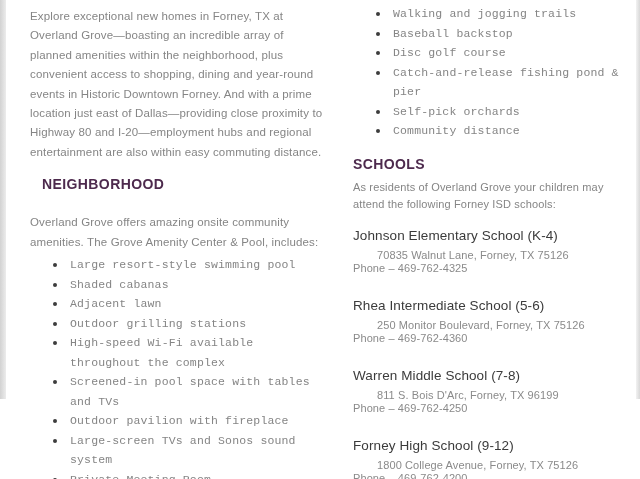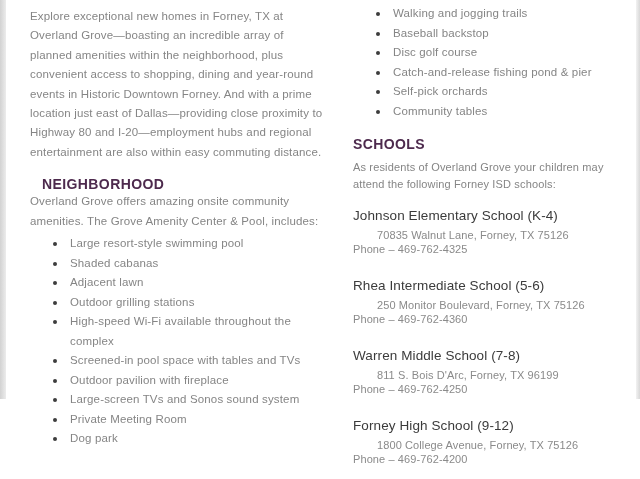--- a/index.html
+++ b/index.html
@@ -38,26 +38,27 @@
   .intro { margin-top: 3px; }
 
   .section-heading {
     margin: 15px 0 0 0;
     font-size: 14px;
     font-weight: bold;
     color: #4d2a4d;
     letter-spacing: 0.4px;
   }
   .col-left .section-heading { margin-top: 14px; padding-left: 12px; }
-  .col-left .neigh-desc { }
+  .col-left .neigh-desc { margin-top: 21px; }
 
   ul.bullet-list {
     margin: 3px 0 0 0;
     padding: 0 0 0 22px;
     list-style: none;
+    font-family: Liberation Mono, monospace;
   }
   ul.bullet-list li {
     position: relative;
     padding-left: 18px;
     font-size: 11.5px;
     line-height: 19.5px;
     color: #858585;
     letter-spacing: 0.15px;
   }
   ul.bullet-list li::before {
@@ -121,21 +122,21 @@
       </ul>
     </div>
 
     <div class="col-right">
       <ul class="bullet-list">
         <li>Walking and jogging trails</li>
         <li>Baseball backstop</li>
         <li>Disc golf course</li>
         <li>Catch-and-release fishing pond &amp; pier</li>
         <li>Self-pick orchards</li>
-        <li>Community tables</li>
+        <li>Community distance</li>
       </ul>
 
       <h2 class="section-heading">SCHOOLS</h2>
 
       <p class="body-text schools-desc">As residents of Overland Grove your children may attend the following Forney ISD schools:</p>
 
       <div class="school">
         <div class="school-name">Johnson Elementary School (K-4)</div>
         <div class="school-address">70835 Walnut Lane, Forney, TX 75126</div>
         <div class="school-phone">Phone – 469-762-4325</div>

